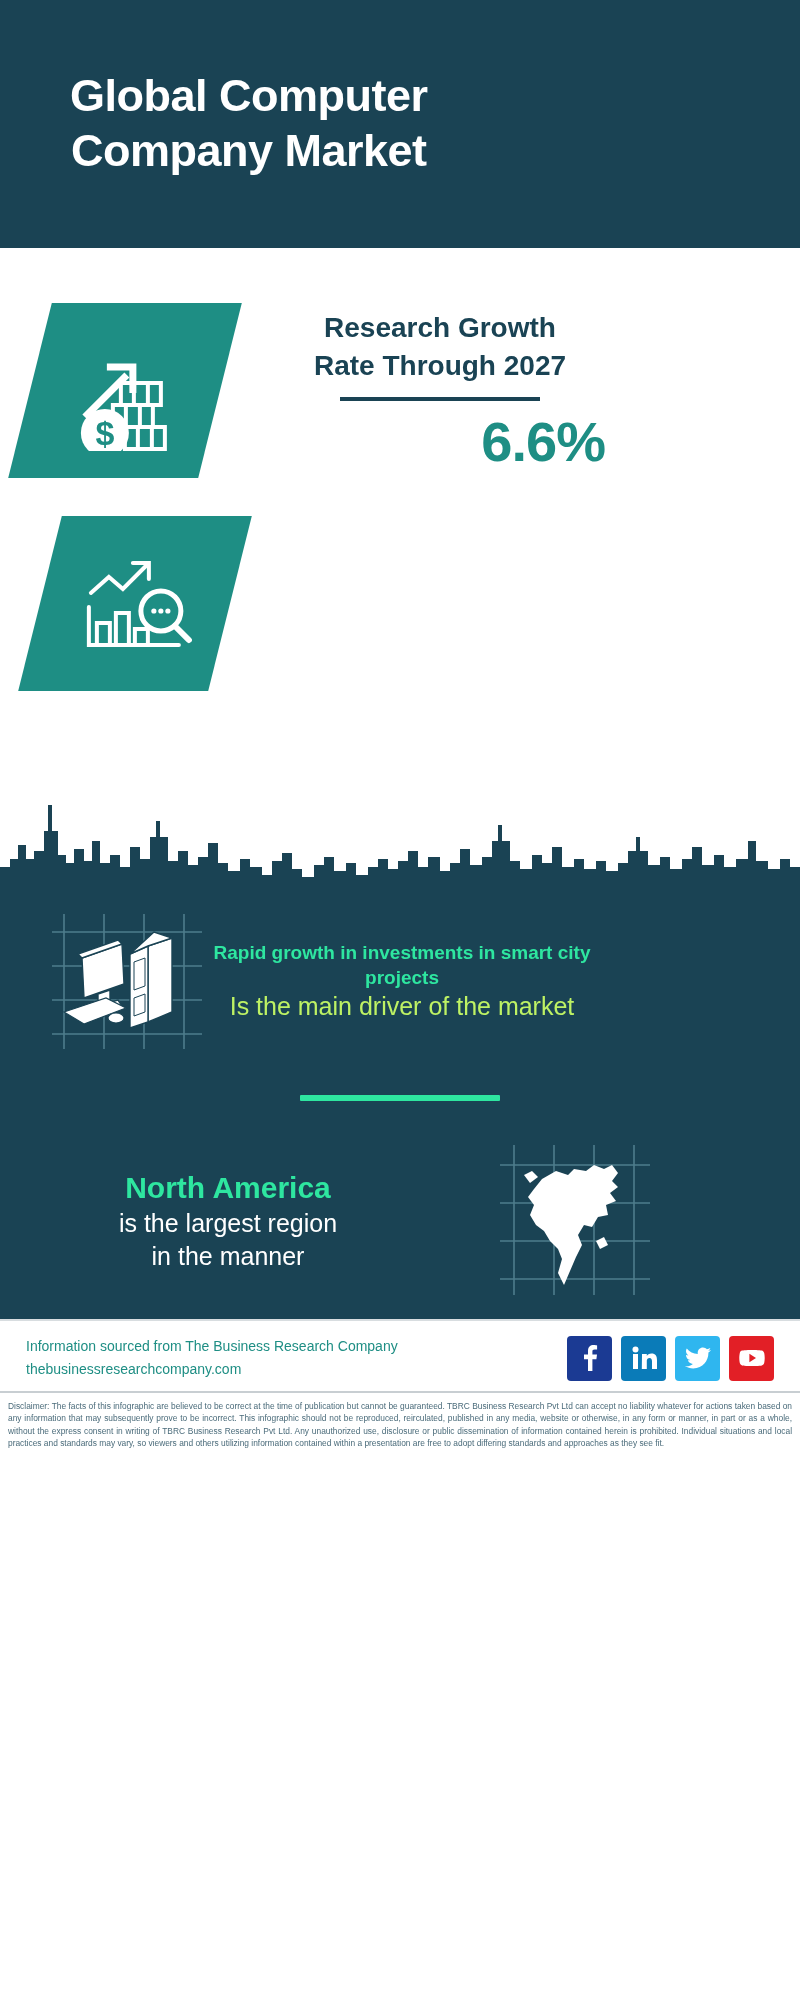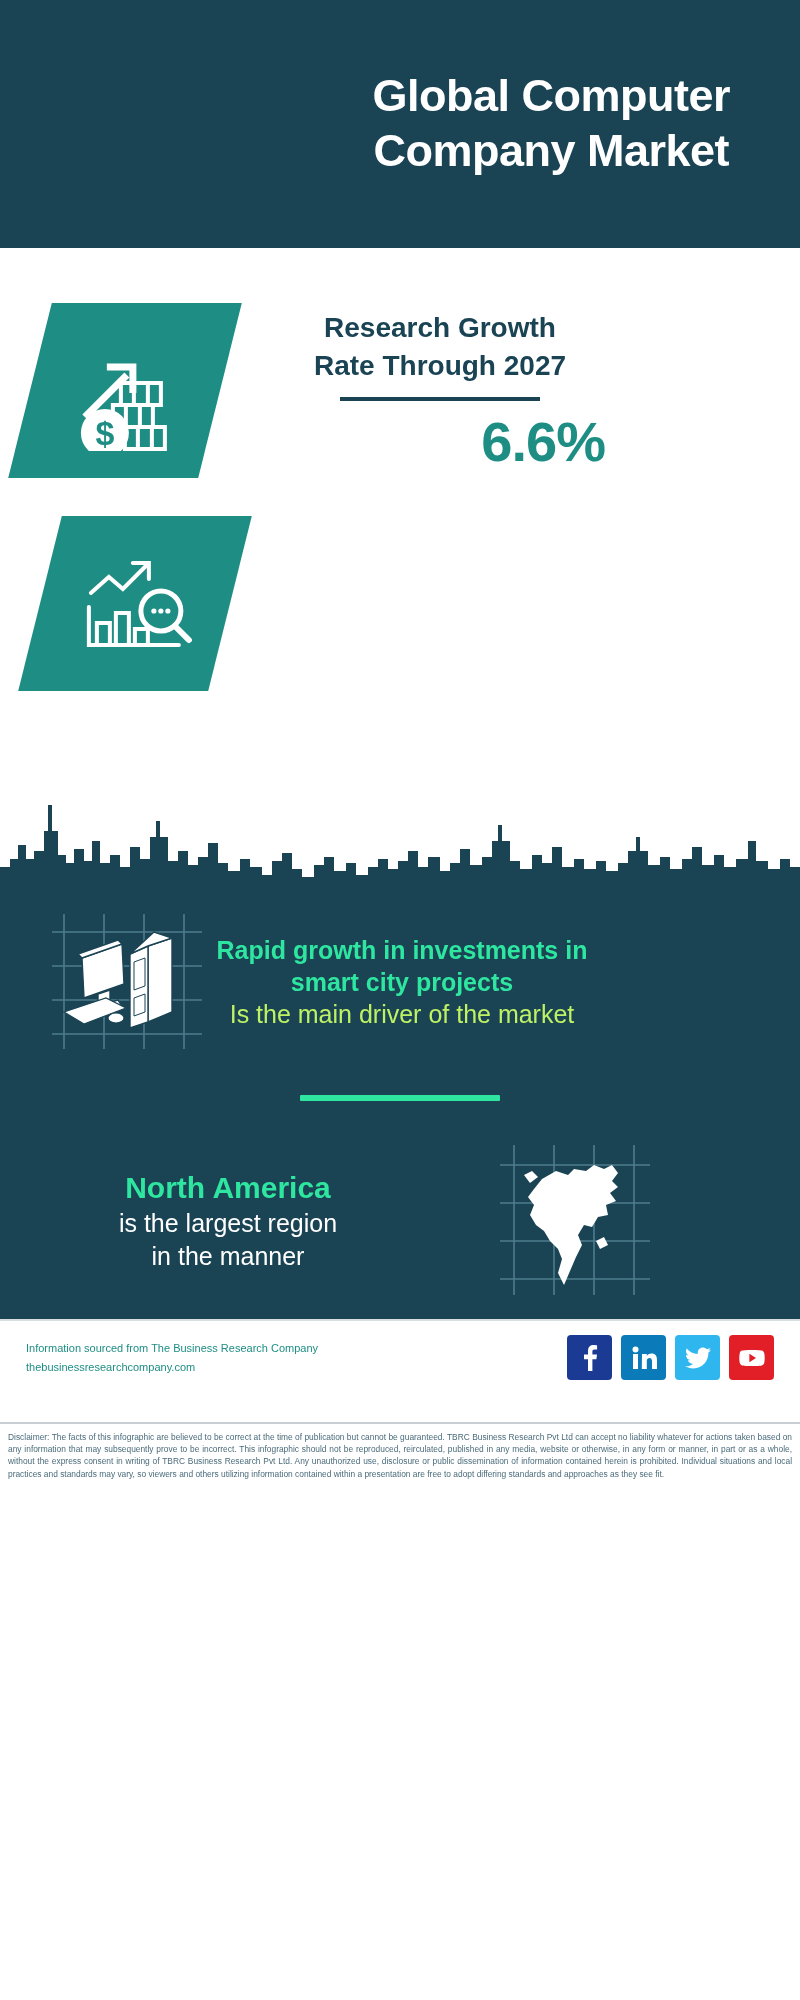--- a/index.html
+++ b/index.html
@@ -10,21 +10,21 @@
     position:relative;
     overflow:hidden;
   }
 
   
   .header {
     background:#1a4354;
     height:248px;
     display:flex;
     align-items:center;
-    justify-content:flex-end;
+    justify-content:flex-start;
     padding:0 70px;
   }
   .header h1 {
     color:#ffffff;
     font-size:45px;
     line-height:1.22;
     font-weight:bold;
     text-align:center;
     letter-spacing:-0.5px;
     font-stretch:condensed;
@@ -76,59 +76,58 @@
   .skyline { display:block; width:800px; height:125px; margin-top:-2px; }
 
   
   .panel { background:#1a4354; padding:18px 0 24px; }
 
   .pRow { display:flex; align-items:center; }
 
   .gridbox { width:150px; height:135px; flex:none; }
 
   .driverText { width:400px; text-align:center; }
-  .hl { color:#2ee6a0; font-size:25px; font-weight:bold; line-height:1.28; }
+  .hl { color:#2ee6a0; font-size:19px; font-weight:bold; line-height:1.28; }
   .sub { color:#bef264; font-size:25px; line-height:1.28; }
 
   .greenRule {
     width:200px; height:6px; background:#2ee6a0;
     margin:46px auto 44px; border-radius:1px;
   }
 
   .regionText { width:420px; text-align:center; }
   .regionName { color:#2ee6a0; font-size:30px; font-weight:bold; line-height:1.3; }
   .regionSub { color:#ffffff; font-size:25px; line-height:1.3; }
 
   
   .footer {
     background:#ffffff;
     border-top:2px solid #d8dde0;
     padding:14px 26px 10px;
     display:flex; align-items:center; justify-content:space-between;
   }
-  .srcText { color:#1e8e84; font-size:11px; line-height:1.65; }
+  .srcText { color:#1e8e84; font-size:14px; line-height:1.65; }
   .socials { display:flex; gap:9px; align-items:center; }
   .sIcon {
     width:45px; height:45px; border-radius:4px;
     display:flex; align-items:center; justify-content:center;
     color:#fff;
   }
   .fb { background:#1b3a93; }
   .li { background:#0a7bb8; }
   .tw { background:#2fb6ef; }
   .yt { background:#e21f26; }
 
   .disclaimer {
     border-top:2px solid #c8ced2;
     padding:7px 8px 0 8px;
     color:#4a6b7a;
     font-size:8.4px;
     line-height:1.45;
     text-align:justify;
-    margin-top:32px;
   }
 </style>
 </head>
 <body>
 
 <div class="header">
   <h1>
     <span>Global Computer</span><br>
     <span>Company Market</span>
   </h1>

